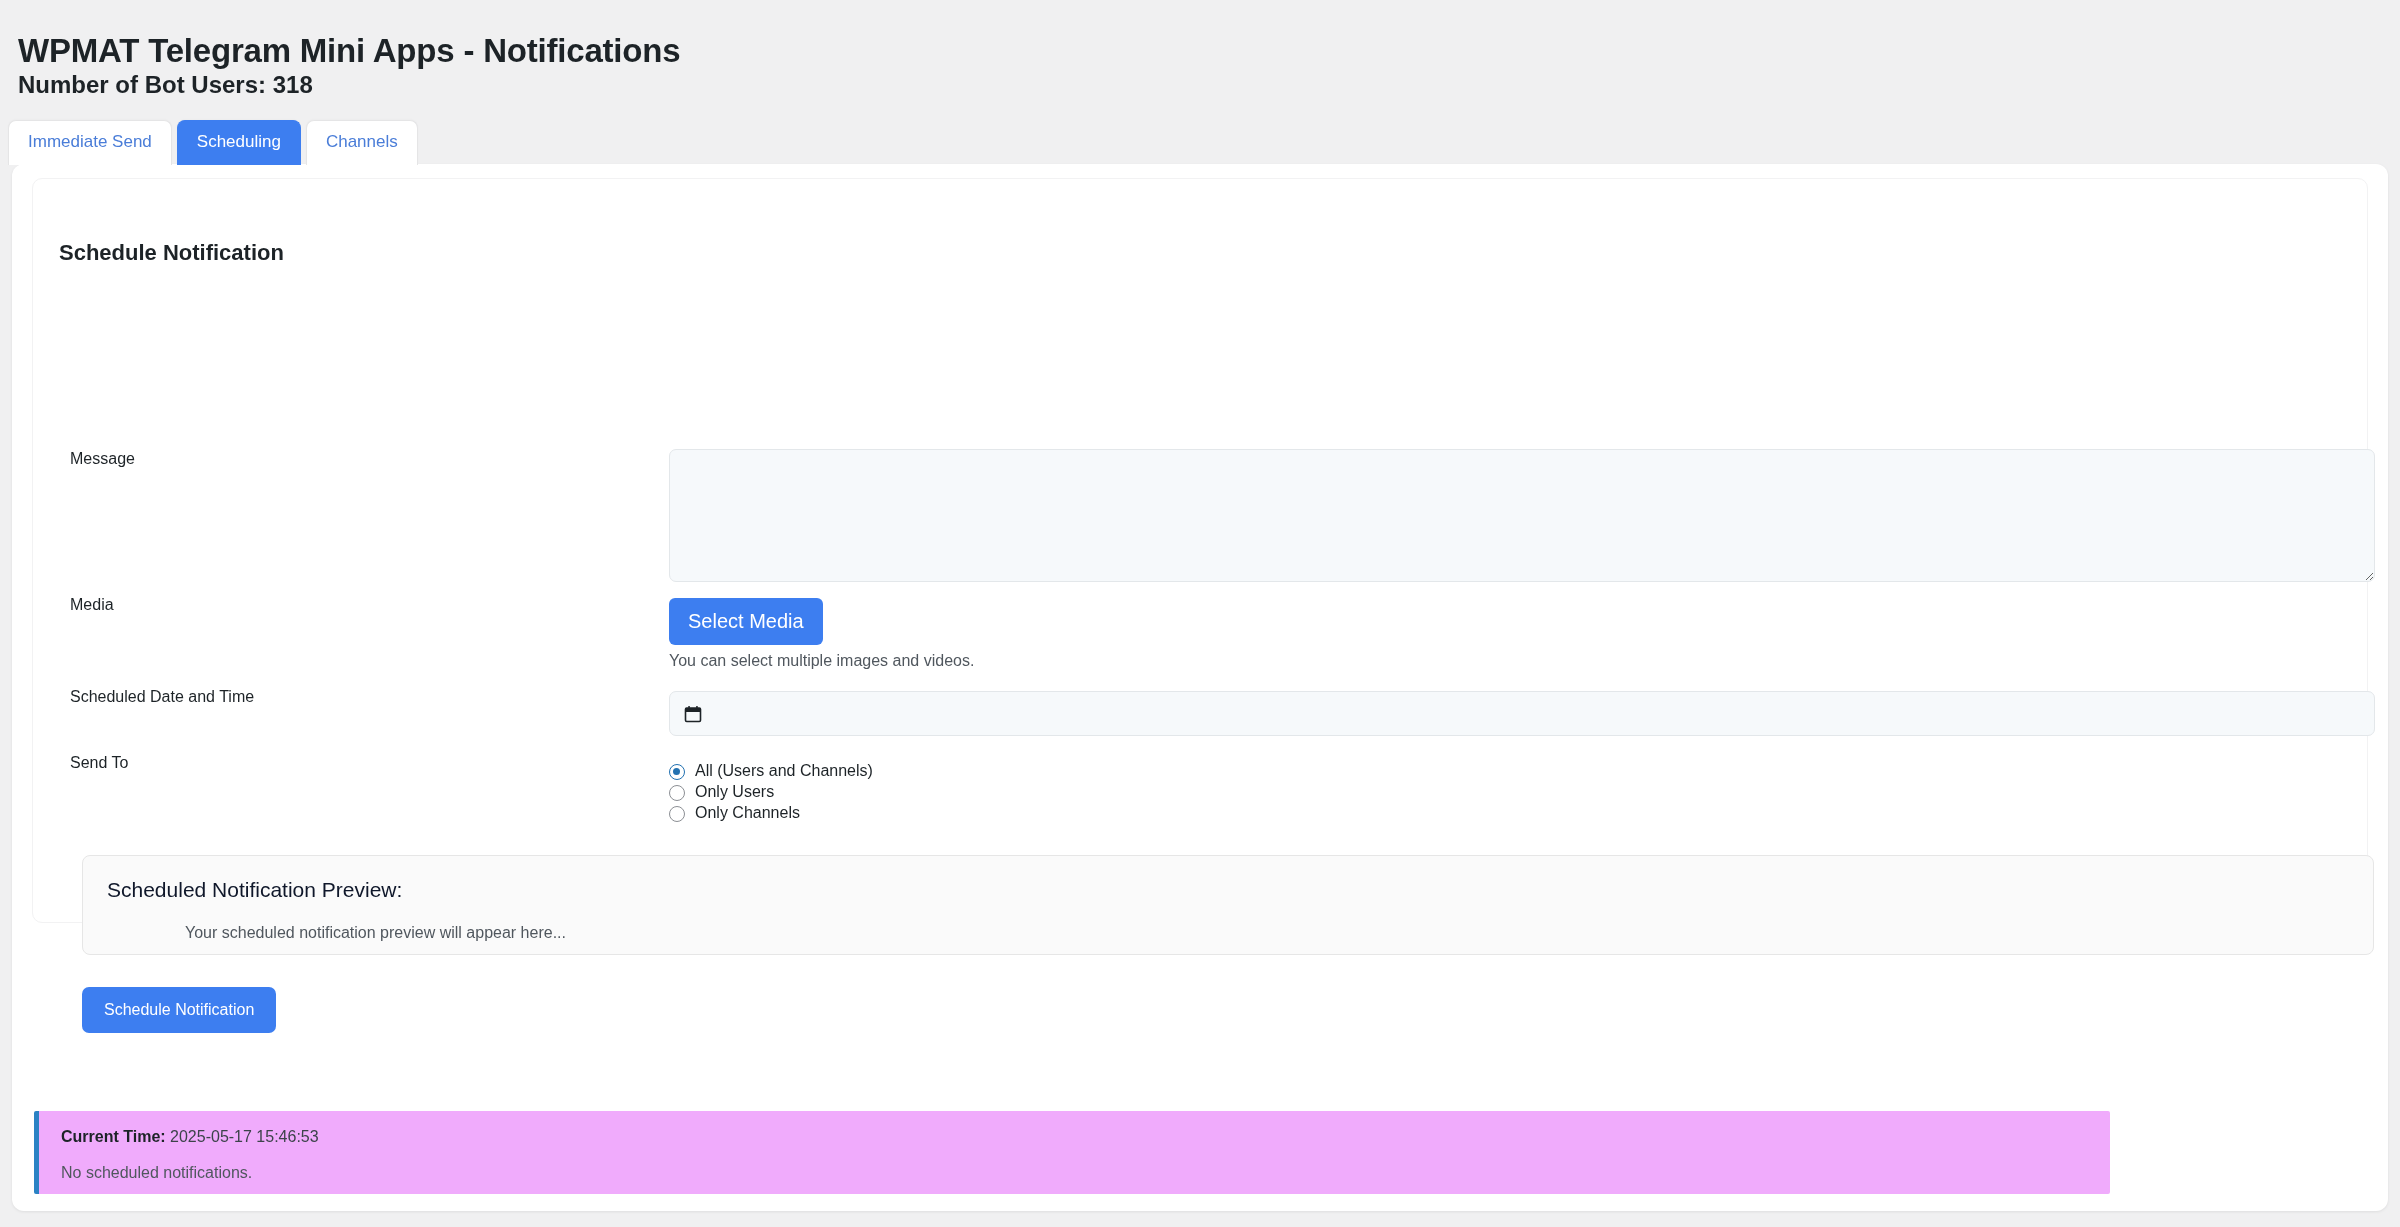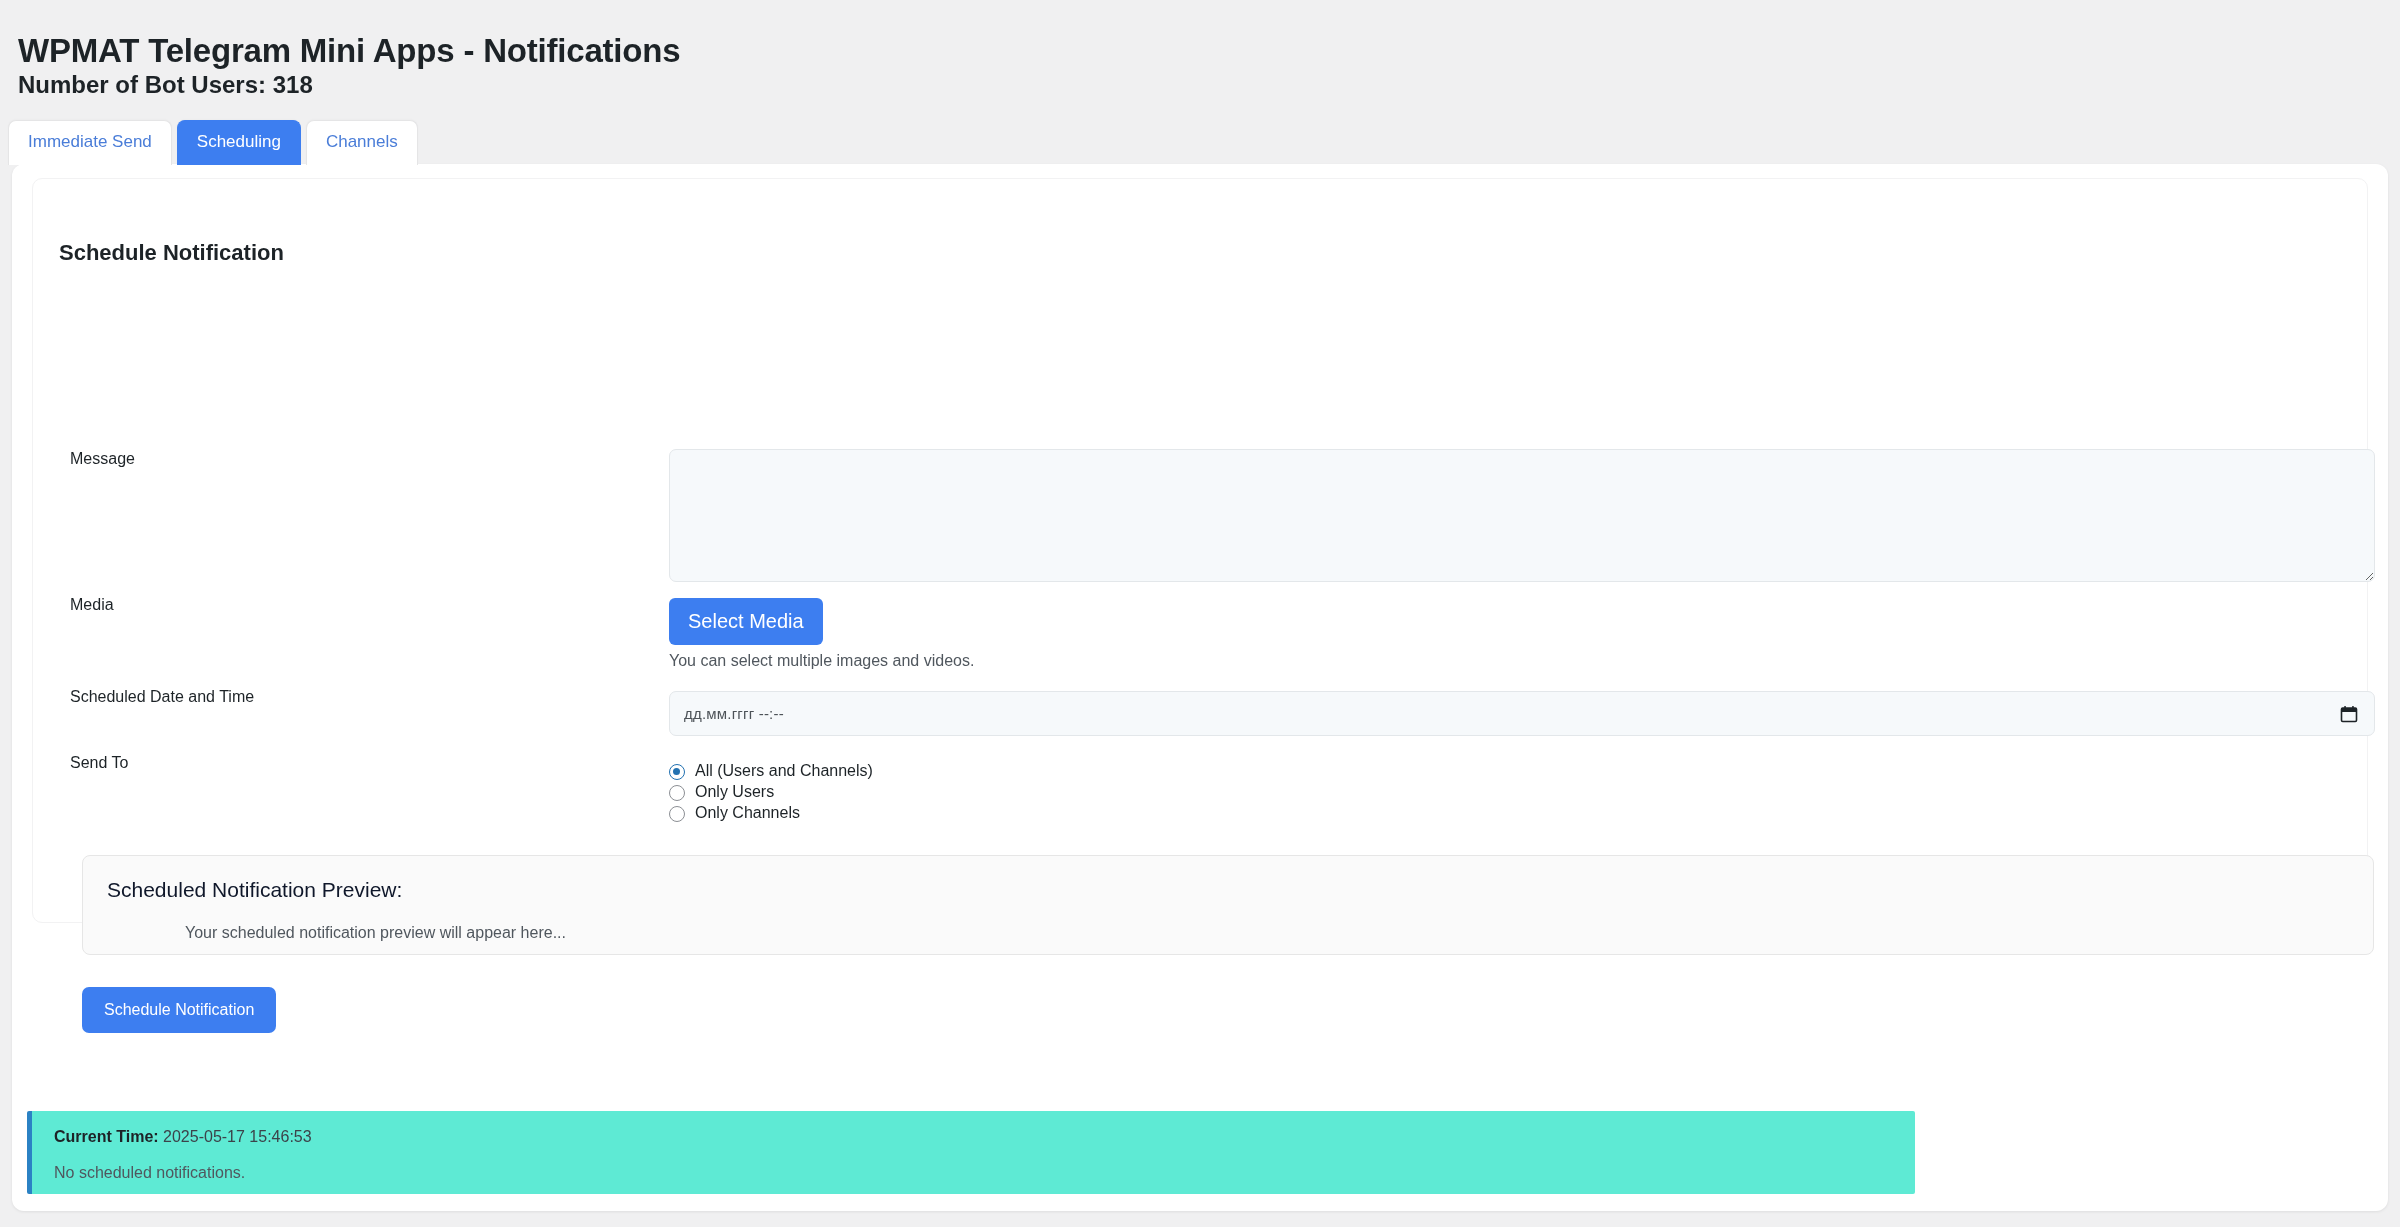--- a/index.html
+++ b/index.html
@@ -211,23 +211,23 @@
     position: absolute;
     left: 49px; top: 808px;
     padding: 14px 22px;
     border-radius: 7px;
     font-size: 16px;
   }
 
   
   .alert {
     position: absolute;
-    left: 15px; top: 947px;
-    width: 1888px; height: 83px;
-    background: #5eead4;
+    left: 22px; top: 947px;
+    width: 2076px; height: 83px;
+    background: #f0abfc;
     border-left: 5px solid #2b82c4;
     border-radius: 2px;
   }
   .alert-line1 {
     position: absolute;
     left: 22px; top: 17px;
     font-size: 16px;
     color: #3c434a;
   }
   .alert-line1 b { color: #1d2327; }
@@ -268,21 +268,20 @@
 
       <div class="field-label lbl-message">Message</div>
       <textarea class="msg-textarea" placeholder="" style=""></textarea>
 
       <div class="field-label lbl-media">Media</div>
       <button class="btn-blue select-media-btn">Select Media</button>
       <div class="media-hint">You can select multiple images and videos.</div>
 
       <div class="field-label lbl-datetime">Scheduled Date and Time</div>
       <div class="datetime-input">
-        <span class="datetime-placeholder">дд.мм.гггг --:--</span>
         <span class="cal-icon">
           <svg width="18" height="18" viewBox="0 0 18 18">
             <rect x="1.5" y="3" width="15" height="13.5" rx="1.2" fill="none" stroke="#1d2327" stroke-width="1.6"></rect>
             <rect x="1.5" y="3" width="15" height="4" fill="#1d2327"></rect>
             <rect x="4.3" y="1" width="1.5" height="3.2" fill="#1d2327"></rect>
             <rect x="12.2" y="1" width="1.5" height="3.2" fill="#1d2327"></rect>
           </svg>
         </span>
       </div>
 

